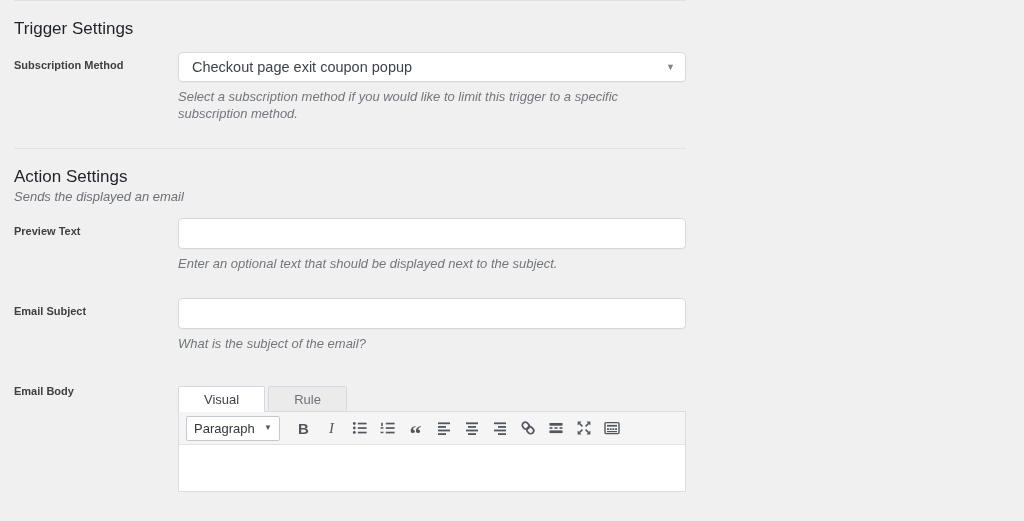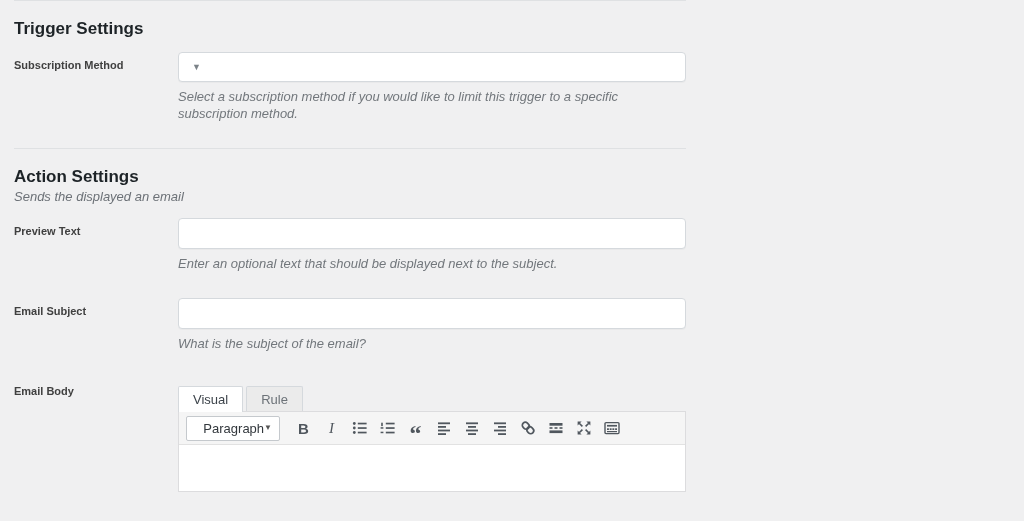--- a/index.html
+++ b/index.html
@@ -17,21 +17,21 @@
     margin: 0; padding: 12px 0 6px;
     font-size: 23px; font-weight: 400; line-height: 1.2;
     color: #2c3338;
   }
   hr.divider {
     border: 0; border-top: 1px solid #dfe1e3;
     margin: 0; width: 672px;
   }
   h2.section-heading {
     margin: 17px 0 2px;
-    font-size: 17px; font-weight: 700; line-height: 1.25;
+    font-size: 17px; font-weight: 400; line-height: 1.25;
     color: #1d2327;
   }
   .section-desc {
     margin: 0; font-size: 13px; font-style: italic;
     color: #6c7177; line-height: 1.2;
   }
   .section { padding-bottom: 26px; }
   .section:last-child { padding-bottom: 0; }
 
   .form-row { display: flex; margin-top: 13px; width: 672px; }
@@ -83,40 +83,40 @@
     width: 31px; height: 29px;
     background: #fff; border: 1px solid #8cb4cb; border-radius: 3px;
     display: flex; align-items: center; justify-content: center;
     cursor: pointer;
   }
   .grid-icon { display: grid; grid-template-columns: 6px 6px; grid-template-rows: 6px 6px; gap: 2px; }
   .grid-icon span { background: #0073aa; border-radius: 1px; }
 
   .editor-tabs { display: flex; gap: 3px; align-self: flex-end; }
   .tab {
-    height: 25px; padding: 0 14px;
+    height: 25px; padding: 0 25px;
     display: flex; align-items: center;
     font-size: 13px; cursor: pointer;
     border: 1px solid #d5d9dd; border-bottom: none;
     border-radius: 2px 2px 0 0;
   }
   .tab.active { background: #ffffff; color: #3c434a; height: 26px; margin-bottom: -1px; position: relative; z-index: 2; }
   .tab.inactive { background: #ebebeb; color: #6c7278; }
 
   .editor-box { border: 1px solid #dcdcde; border-radius: 0; width: 100%; }
   .editor-toolbar {
     height: 33px; background: #f5f5f5;
     border-bottom: 1px solid #e2e2e2;
     display: flex; align-items: center;
     padding: 0 7px; gap: 1px;
   }
   .para-dropdown {
     width: 94px; height: 25px;
     background: #fff; border: 1px solid #c5c9cd; border-radius: 2px;
-    display: flex; align-items: center; justify-content: flex-end;
+    display: flex; align-items: center; justify-content: space-between;
     padding: 0 7px; margin-right: 9px;
     font-size: 13px; color: #32373c; cursor: pointer;
   }
   .para-dropdown .arrow { font-size: 8px; color: #555; line-height: 1; }
   .tb-btn {
     width: 27px; height: 25px;
     display: flex; align-items: center; justify-content: center;
     color: #50575e; cursor: pointer; border-radius: 2px;
   }
   .tb-btn svg { display: block; }
@@ -132,20 +132,21 @@
 
   <hr class="divider">
 
   <div class="section">
     <h2 class="section-heading">Trigger Settings</h2>
 
     <div class="form-row">
       <div class="form-label">Subscription Method</div>
       <div class="form-field">
         <div class="fake-select">
+          <span>Checkout page exit coupon popup</span>
           <span class="arrow">▼</span>
         </div>
         <p class="field-help">Select a subscription method if you would like to limit this trigger to a specific subscription method.</p>
       </div>
     </div>
   </div>
 
   <hr class="divider">
 
   <div class="section">

